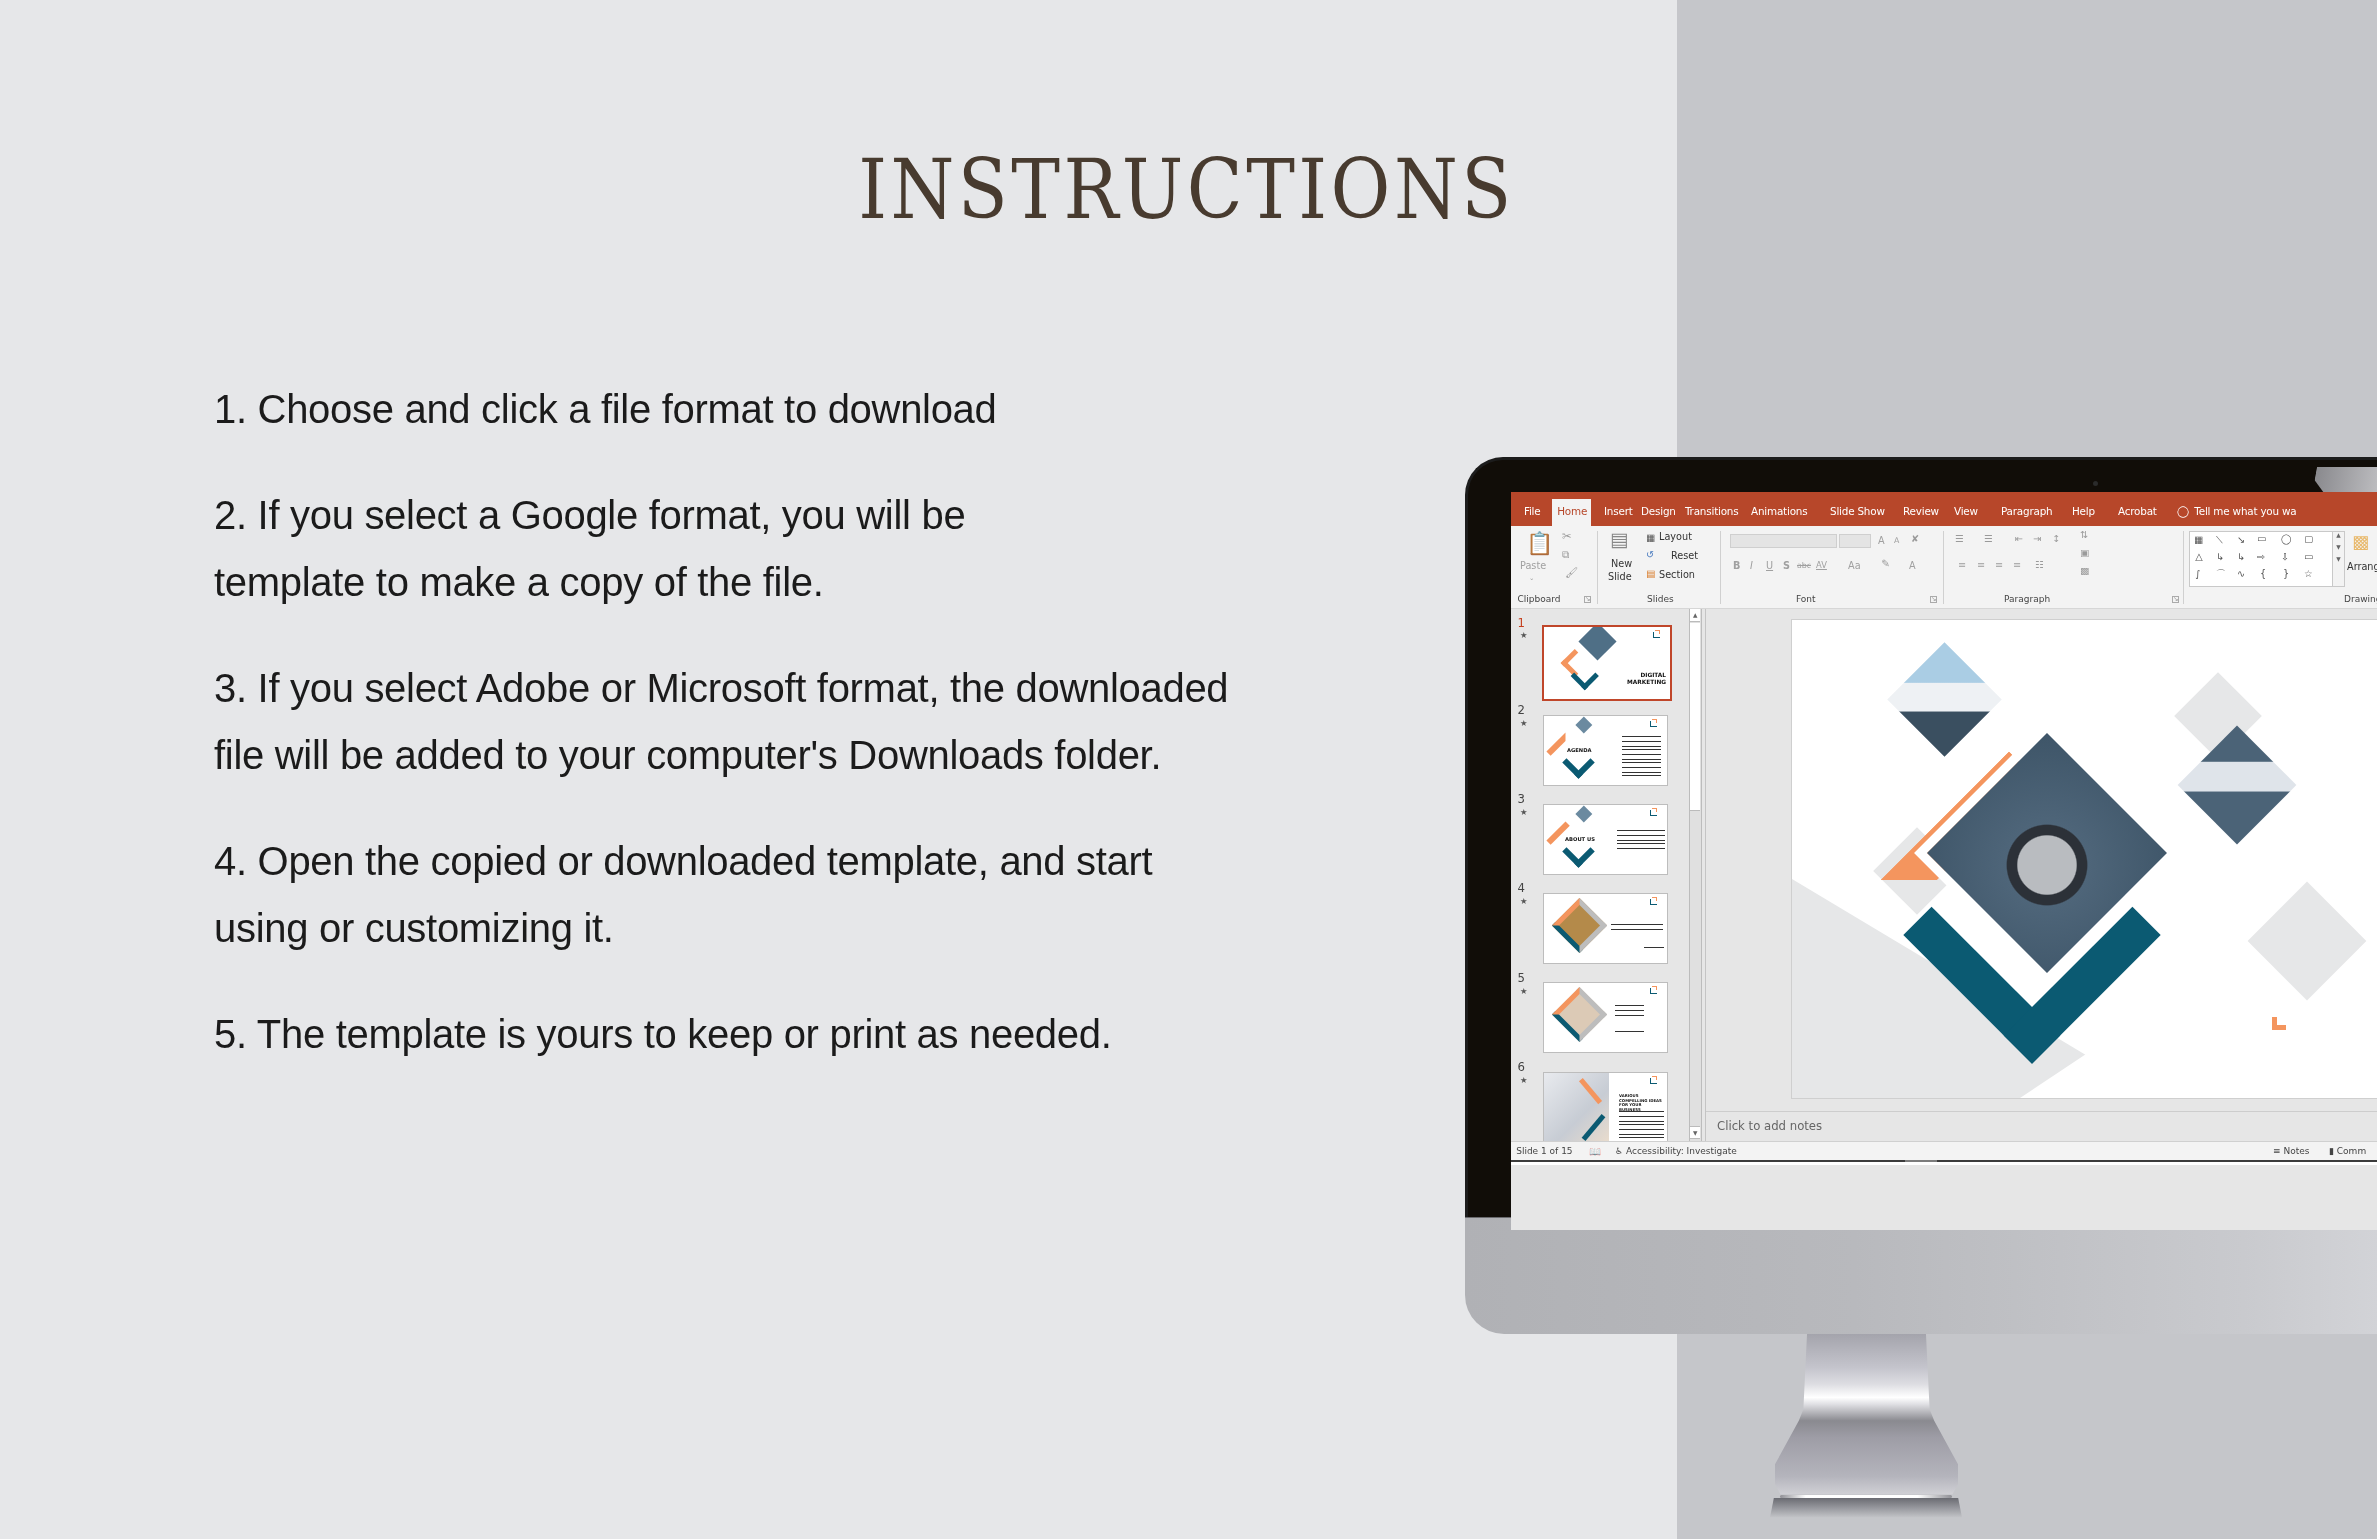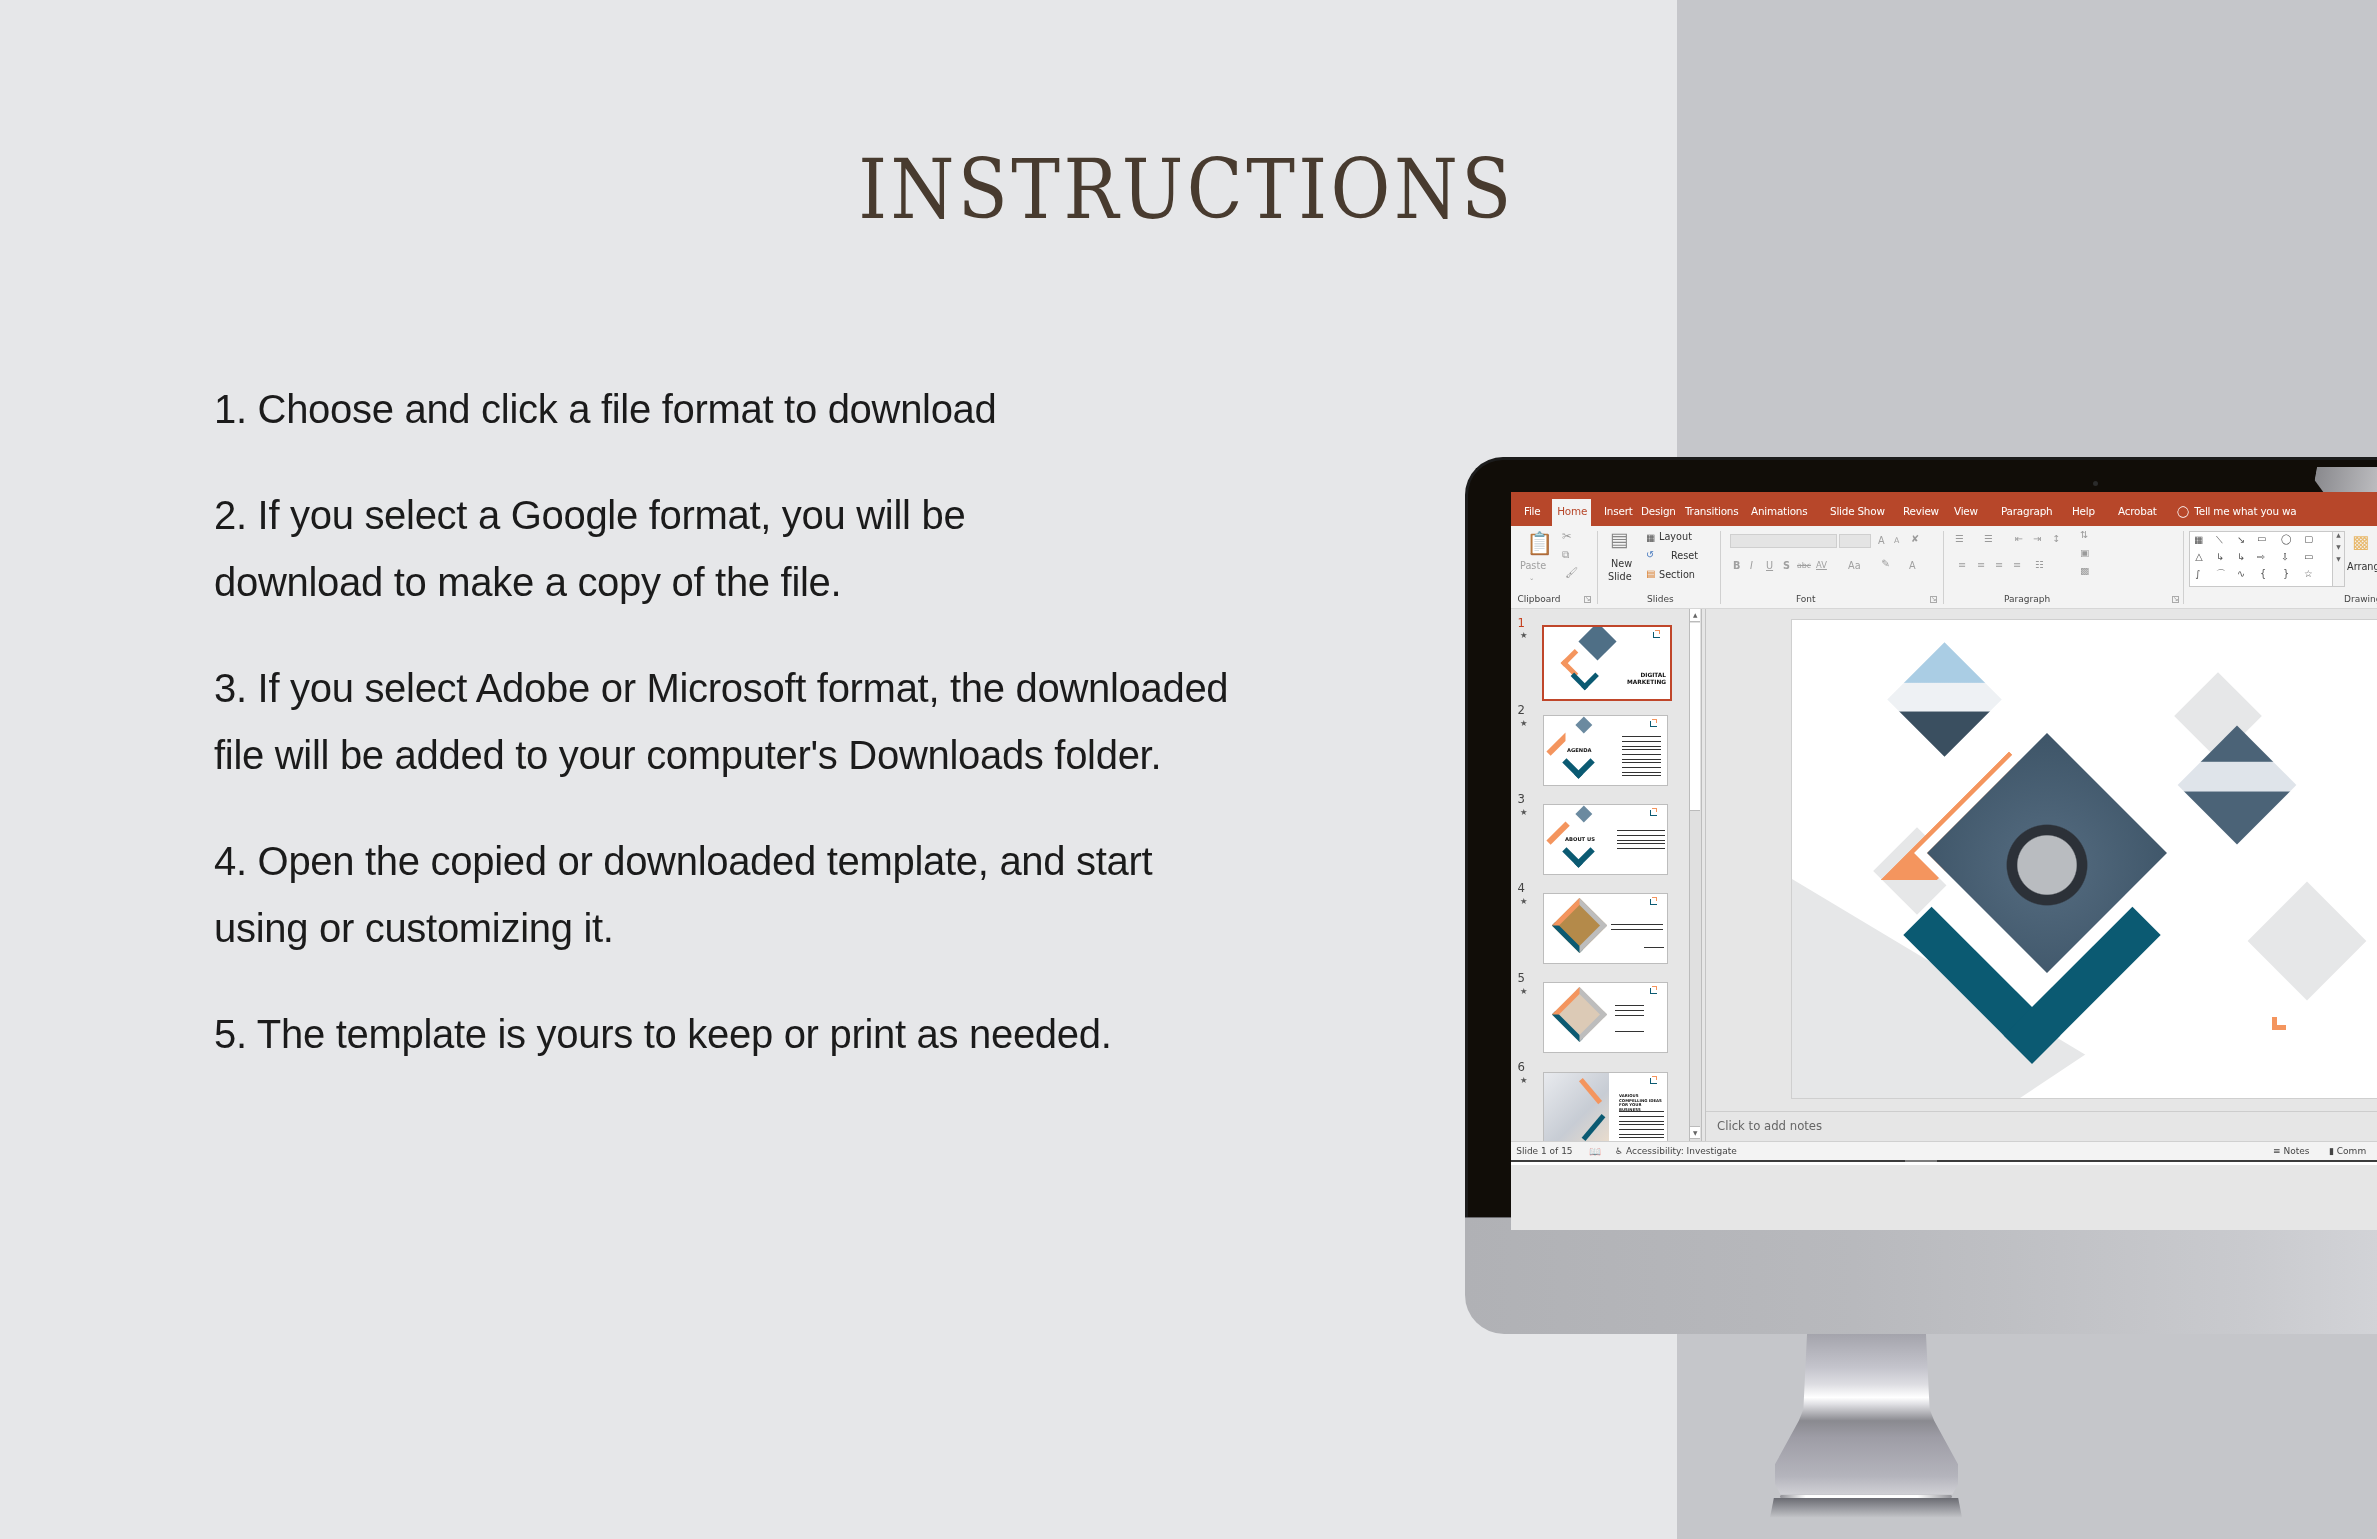--- a/index.html
+++ b/index.html
@@ -104,21 +104,21 @@
 <div class="right-panel"></div>
 
 <h1 class="page-title">INSTRUCTIONS</h1>
 
 <div class="steps">
   <div class="step">
     <span>1. Choose and click a file format to download</span>
   </div>
   <div class="step">
     <span>2. If you select a Google format, you will be</span>
-    <span>download to make a copy of the file.</span>
+    <span>template to make a copy of the file.</span>
   </div>
   <div class="step">
     <span>3. If you select Adobe or Microsoft format, the downloaded</span>
     <span>file will be added to your computer's Downloads folder.</span>
   </div>
   <div class="step">
     <span>4. Open the copied or downloaded template, and start</span>
     <span>using or customizing it.</span>
   </div>
   <div class="step">

